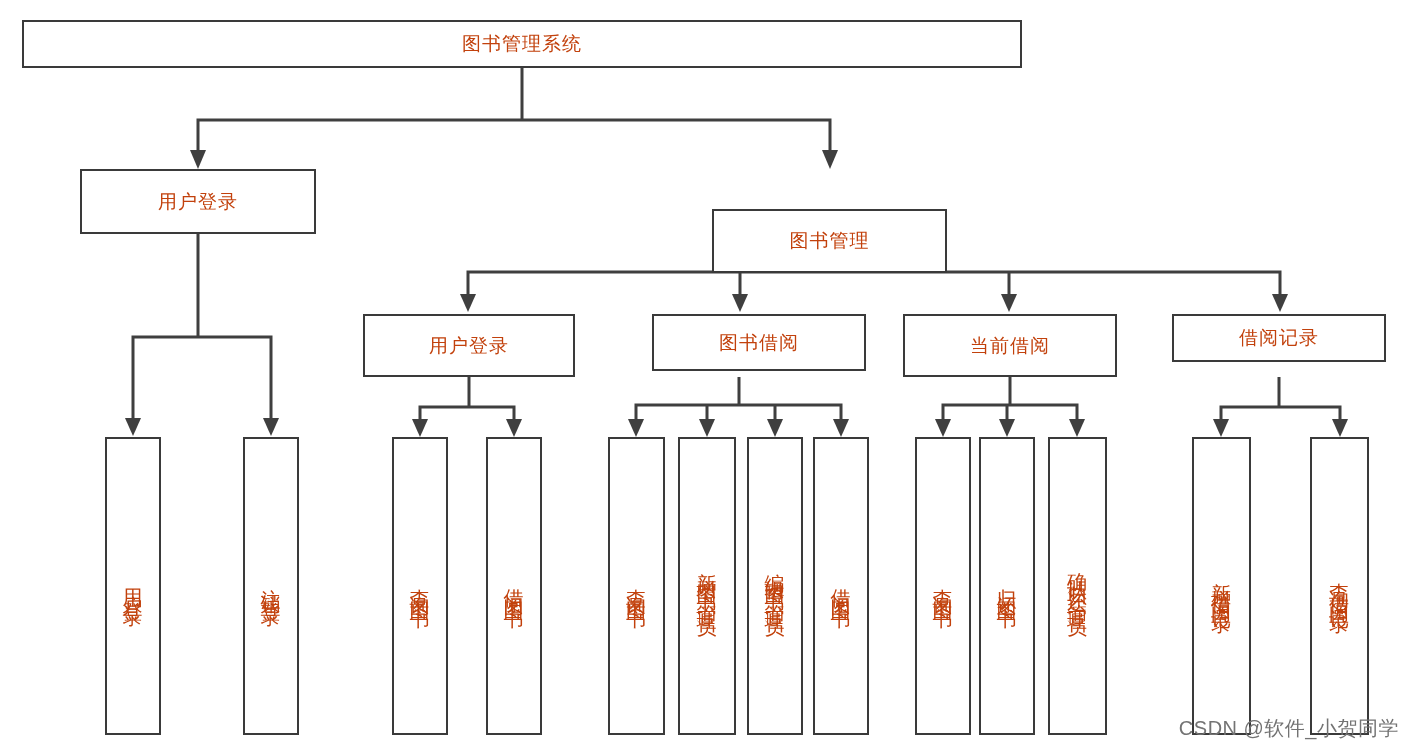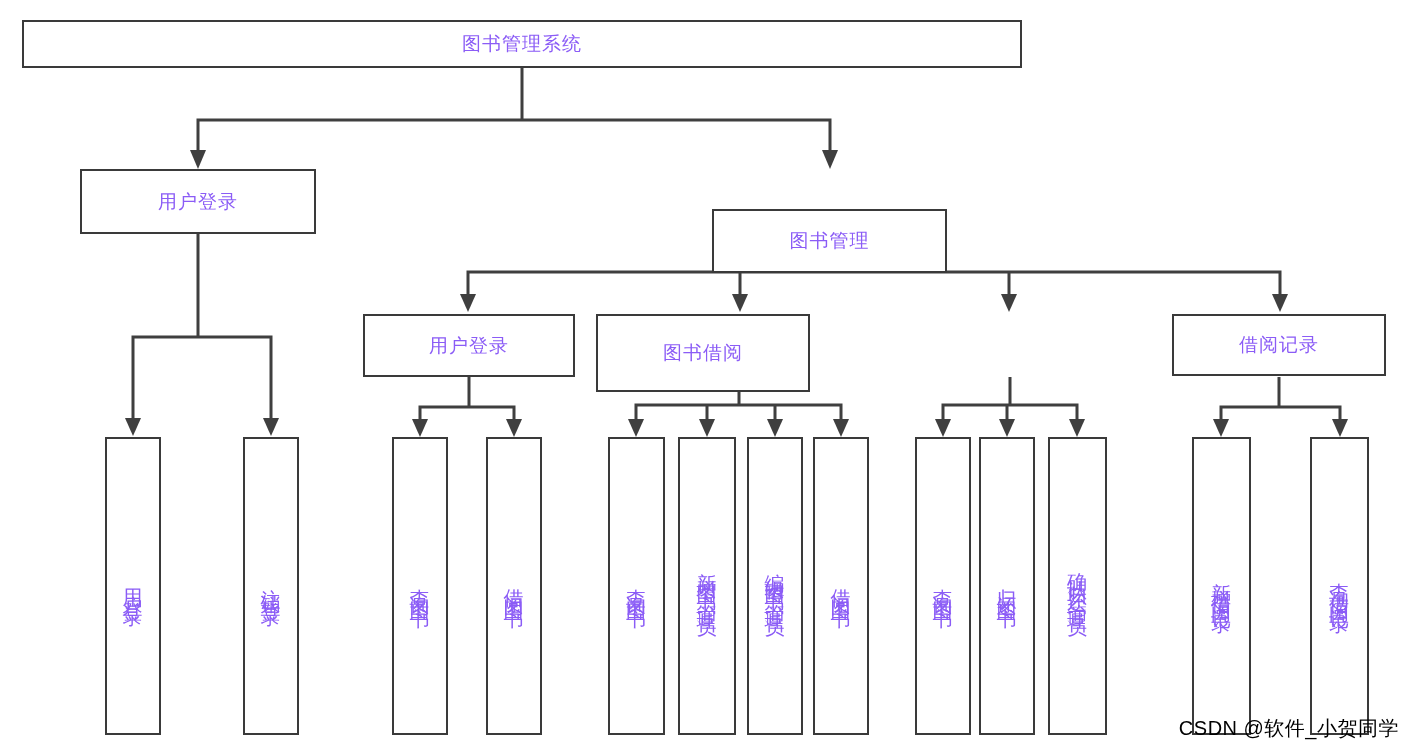--- a/index.html
+++ b/index.html
@@ -24,42 +24,42 @@
     pointer-events: none;
   }
   .box {
     position: absolute;
     background: #ffffff;
     border: 2px solid #3a3a3a;
     box-sizing: border-box;
     display: flex;
     align-items: center;
     justify-content: center;
-    color: #8b5cf6;
+    color: #c2410c;
   }
   .hbox {
     font-size: 19px;
     letter-spacing: 1px;
     text-align: center;
   }
   .vbox {
     writing-mode: vertical-rl;
     text-orientation: mixed;
     font-size: 20px;
     letter-spacing: 0.32em;
     line-height: 1;
     text-align: center;
     padding: 6px 0;
   }
   .watermark {
     position: absolute;
     right: 6px;
     bottom: 5px;
     font-size: 20px;
-    color: #000000;
+    color: #737373;
     letter-spacing: 0.5px;
     white-space: nowrap;
   }
   .stem { stroke: #3f3f3f; stroke-width: 3; fill: none; }
   .head { fill: #3f3f3f; stroke: none; }
 </style>
 </head>
 <body>
 
 <div class="canvas">
@@ -99,22 +99,23 @@
     <polygon class="head" points="1213,419 1229,419 1221,437"></polygon>
     <polygon class="head" points="1332,419 1348,419 1340,437"></polygon>
   </svg>
 
   <div class="box hbox" style="left:22px; top:20px; width:1000px; height:48px;">图书管理系统</div>
 
   <div class="box hbox" style="left:80px; top:169px; width:236px; height:65px;">用户登录</div>
   <div class="box hbox" style="left:712px; top:169px; width:235px; height:64px;margin-top:40px;">图书管理</div>
 
   <div class="box hbox" style="left:363px; top:314px; width:212px; height:63px;">用户登录</div>
-  <div class="box hbox" style="left:596px; top:314px; width:214px; height:78px;">图书借阅</div>
-  <div class="box hbox" style="left:1172px; top:314px; width:214px; height:62px;">借阅记录</div>
+  <div class="box hbox" style="left:652px; top:314px; width:214px; height:57px;">图书借阅</div>
+  <div class="box hbox" style="left:903px; top:314px; width:214px; height:63px;">当前借阅</div>
+  <div class="box hbox" style="left:1172px; top:314px; width:214px; height:48px;">借阅记录</div>
 
   <div class="box vbox" style="left:105px; top:437px; width:56px; height:298px;">用户登录</div>
   <div class="box vbox" style="left:243px; top:437px; width:56px; height:298px;">注销登录</div>
 
   <div class="box vbox" style="left:392px; top:437px; width:56px; height:298px;">查询图书</div>
   <div class="box vbox" style="left:486px; top:437px; width:56px; height:298px;">借阅图书</div>
 
   <div class="box vbox" style="left:608px; top:437px; width:57px; height:298px;">查询图书</div>
   <div class="box vbox" style="left:678px; top:437px; width:58px; height:298px;">新增图书（管理员）</div>
   <div class="box vbox" style="left:747px; top:437px; width:56px; height:298px;">编辑图书（管理员）</div>

